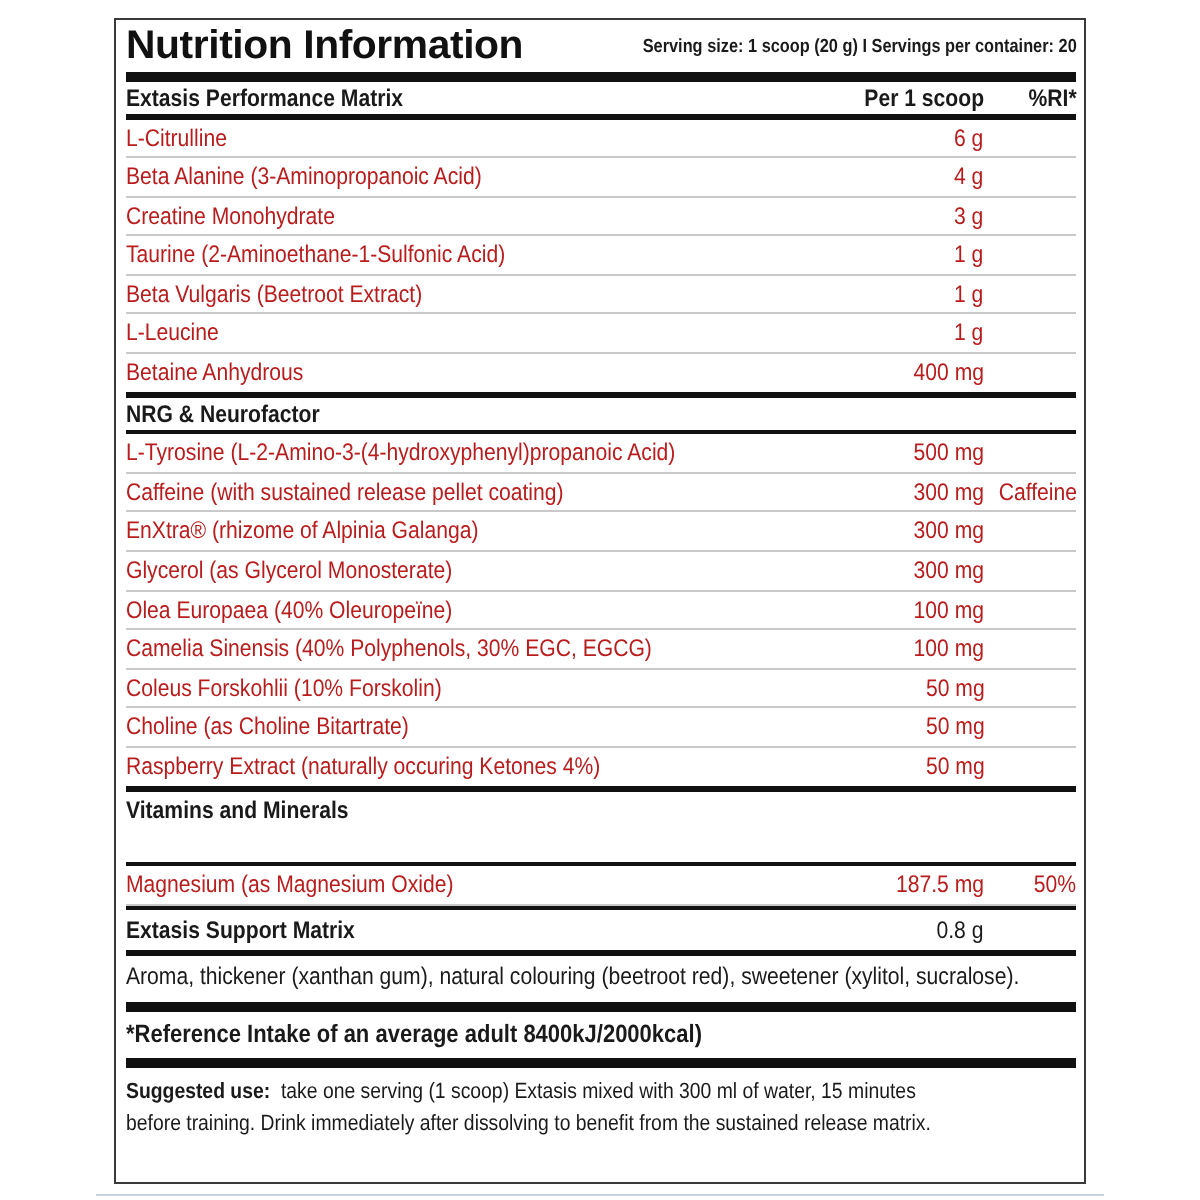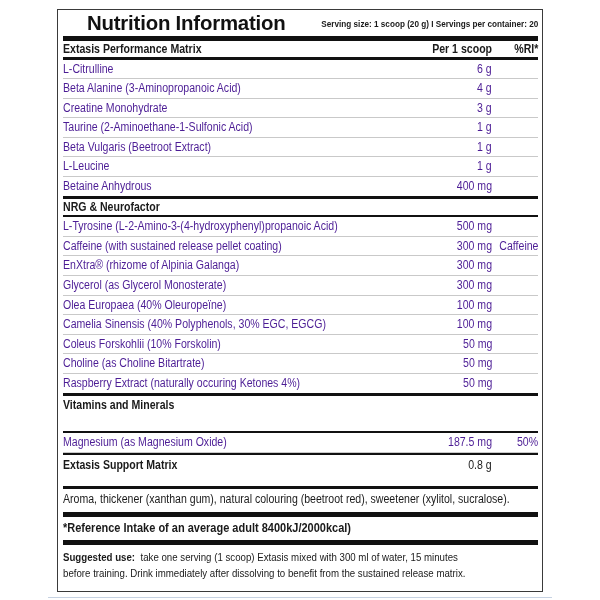--- a/index.html
+++ b/index.html
@@ -8,21 +8,21 @@
 
   .label {
     position: absolute;
     left: 57px; top: 9px;
     width: 486px; height: 583px;
     border: 1.5px solid #3a3a3a;
     background: #fff;
   }
   .inner { position: absolute; left: 5px; right: 4px; top: 0; }
 
-  .title-row { position: relative; height: 26px; margin-left: 24px; }
+  .title-row { position: relative; height: 26px; }
   .title {
     position: absolute; left: 0; top: 0;
     font-size: 20px; font-weight: bold; letter-spacing: -0.2px;
     transform: scaleX(1.02); transform-origin: left top;
     line-height: 26px; color: #111;
   }
   .serving {
     position: absolute; right: 0; top: 7px;
     font-size: 9.5px; font-weight: bold; line-height: 14px;
     transform: scaleX(0.86); transform-origin: right top; white-space: nowrap;
@@ -36,30 +36,30 @@
   }
   .sec-head .t { position: absolute; left: 0; transform: scaleX(0.88); transform-origin: left center; }
   .sec-head .amt { position: absolute; right: 46px; transform: scaleX(0.88); transform-origin: right center; }
   .sec-head .ri { position: absolute; right: 0; transform: scaleX(0.88); transform-origin: right center; }
   .mid-bar { height: 2.5px; background: #111; }
 
   .row {
     position: relative; height: 19.55px;
     border-bottom: 1px solid #c9c9c9;
     font-size: 12px; line-height: 19px; white-space: nowrap;
-    color: #4c1d95;
+    color: #b91c1c;
   }
   .row.last { border-bottom: none; }
   .row .n { position: absolute; left: 0; transform: scaleX(0.88); transform-origin: left center; }
   .row .a { position: absolute; right: 46px; transform: scaleX(0.88); transform-origin: right center; }
   .row .r { position: absolute; right: 0; transform: scaleX(0.88); transform-origin: right center; }
 
   .sec-gap-bar { height: 2.5px; background: #111; }
 
-  .support-head { position: relative; height: 31px; font-size: 12px; font-weight: bold; line-height: 20px; }
+  .support-head { position: relative; height: 20px; font-size: 12px; font-weight: bold; line-height: 20px; }
   .support-head .t { position: absolute; left: 0; transform: scaleX(0.88); transform-origin: left center; }
   .support-head .amt { position: absolute; right: 46px; font-weight: normal; transform: scaleX(0.88); transform-origin: right center; }
 
   .support-text {
     height: 21px; font-size: 12px; line-height: 21px; white-space: nowrap;
     transform: scaleX(0.88); transform-origin: left center;
   }
   .ref-bar { height: 5px; background: #111; margin-top: 2px; }
   .ref-text {
     height: 23px; font-size: 12.5px; font-weight: bold; line-height: 23px; white-space: nowrap;

